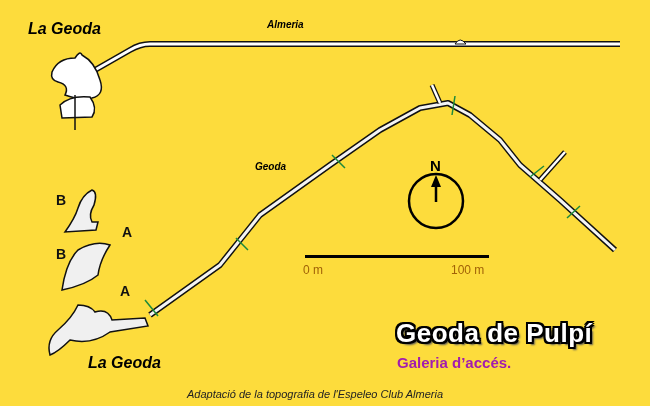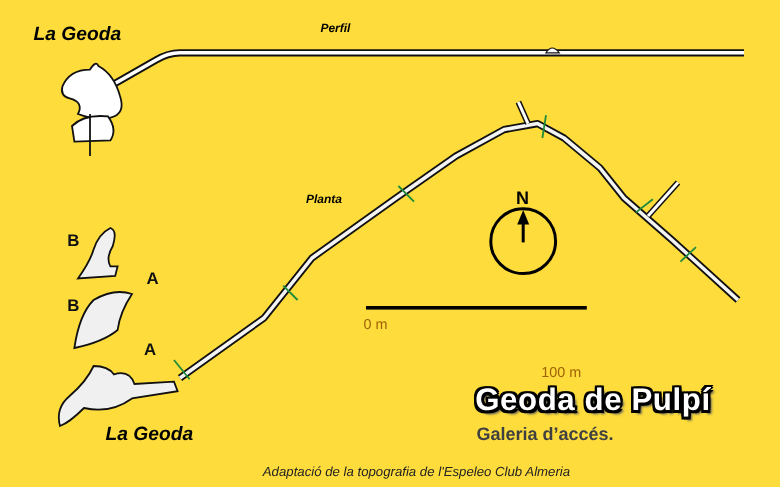--- a/index.html
+++ b/index.html
@@ -4,21 +4,21 @@
 <style>
   html, body { margin: 0; padding: 0; }
   body { width: 650px; height: 406px; background: #fddc3c; position: relative; overflow: hidden; font-family: "Liberation Sans", sans-serif; }
   .abs { position: absolute; }
   .label-geoda { font-weight: bold; font-style: italic; font-size: 16px; color: #000; text-align: center; }
   .label-small { font-weight: bold; font-style: italic; font-size: 10px; color: #000; }
   .letter { font-weight: bold; font-size: 14px; color: #111; }
   .scale-text { font-size: 12px; color: #a16207; }
   .title { font-weight: bold; font-size: 26px; color: #fff; letter-spacing: 0.5px;
     text-shadow: -2px -2px 0 #000, 2px -2px 0 #000, -2px 2px 0 #000, 2px 2px 0 #000, 0 2px 0 #000, 0 -2px 0 #000, 2px 0 0 #000, -2px 0 0 #000, 3px 3px 2px #555; }
-  .subtitle { font-weight: bold; font-size: 15px; color: #404040; }
+  .subtitle { font-weight: bold; font-size: 15px; color: #a21caf; }
   .credit { font-style: italic; font-size: 11px; color: #222; }
   svg { position: absolute; left: 0; top: 0; }
 </style>
 </head>
 <body>
 
 <svg width="650" height="406">
 
   <g>
     <path d="M95 70 L130 50 Q140 44 150 44 L620 44" stroke="#111" stroke-width="6" fill="none"></path>
@@ -55,29 +55,29 @@
   <g>
     <circle cx="436" cy="201" r="27" fill="none" stroke="#000" stroke-width="2.5"></circle>
     <line x1="436" y1="202" x2="436" y2="183" stroke="#000" stroke-width="2.5"></line>
     <polygon points="436,175 431,187 441,187" fill="#000"></polygon>
   </g>
 
   <rect x="305" y="255" width="184" height="3" fill="#000"></rect>
 </svg>
 
 <div class="abs label-geoda" style="left:28px; top:20px;">La Geoda</div>
-<div class="abs label-small" style="left:267px; top:19px;">Perfil</div>
-<div class="abs label-small" style="left:255px; top:161px;">Planta</div>
+<div class="abs label-small" style="left:267px; top:19px;">Almeria</div>
+<div class="abs label-small" style="left:255px; top:161px;">Geoda</div>
 <div class="abs label-geoda" style="left:88px; top:354px;">La Geoda</div>
 
 <div class="abs letter" style="left:56px; top:192px;">B</div>
 <div class="abs letter" style="left:122px; top:224px;">A</div>
 <div class="abs letter" style="left:56px; top:246px;">B</div>
 <div class="abs letter" style="left:120px; top:283px;">A</div>
 
 <div class="abs" style="left:430px; top:157px; font-size:15px; font-weight:bold;">N</div>
 
 <div class="abs scale-text" style="left:303px; top:263px;">0 m</div>
-<div class="abs scale-text" style="left:451px; top:263px;margin-top:40px;">100 m</div>
+<div class="abs scale-text" style="left:451px; top:263px;">100 m</div>
 
 <div class="abs title" style="left:396px; top:318px;text-align:right;">Geoda de Pulpí</div>
 <div class="abs subtitle" style="left:397px; top:354px;">Galeria d’accés.</div>
-<div class="abs credit" style="left:187px; top:388px;margin-left:32px;">Adaptació de la topografia de l'Espeleo Club Almeria</div>
+<div class="abs credit" style="left:187px; top:388px;">Adaptació de la topografia de l'Espeleo Club Almeria</div>
 
 </body></html>

